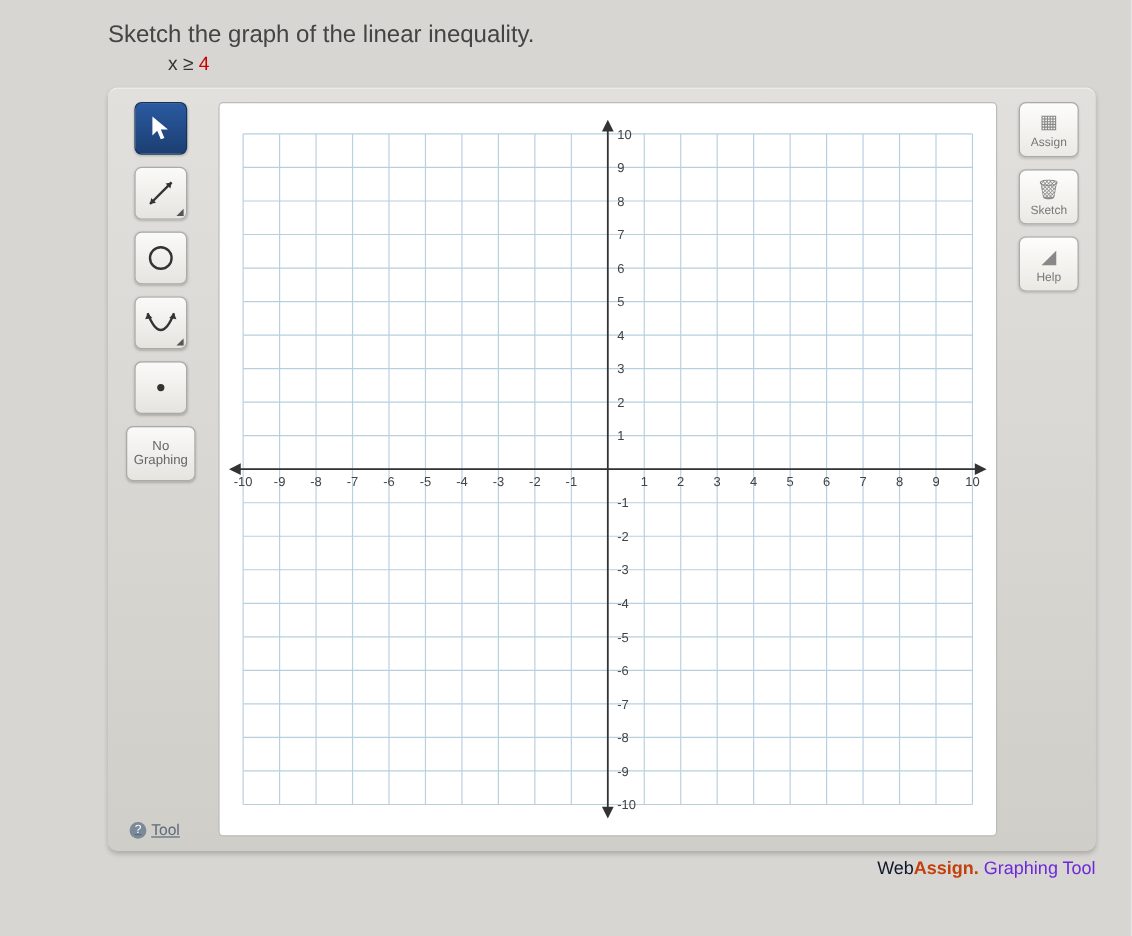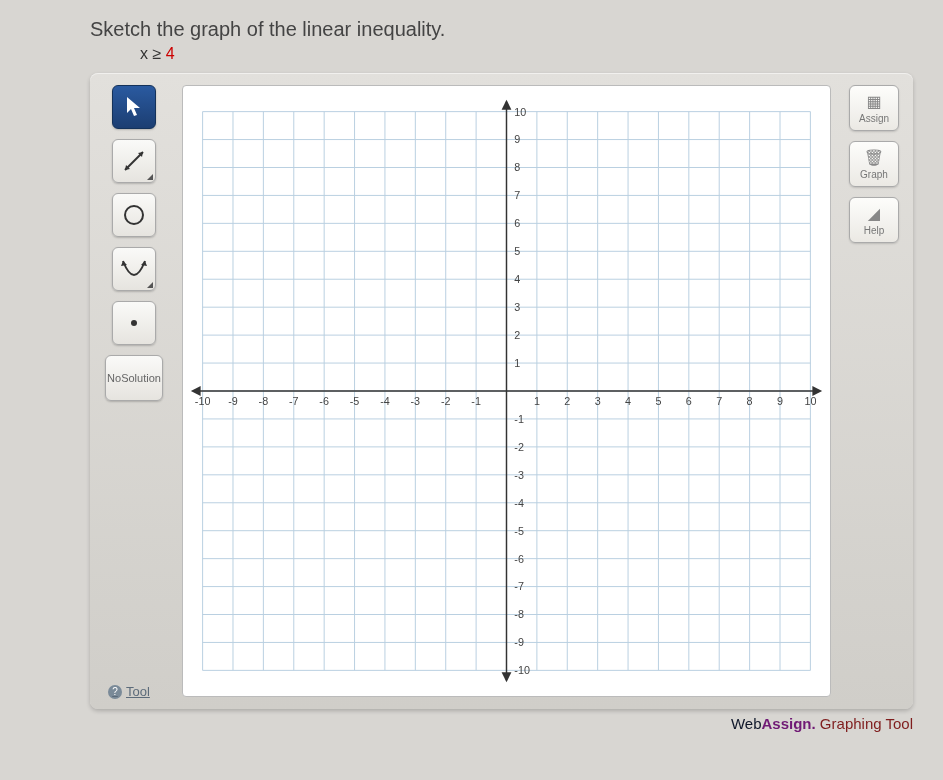--- a/index.html
+++ b/index.html
@@ -56,21 +56,21 @@
   background: linear-gradient(#2a5aa0, #1c3e72);
   border-color: #14325a;
 }
 .tool-btn.nosol {
   height: 44px;
   width: 56px;
   font-size: 11px;
   color: #666;
   line-height: 1.1;
   text-align: center;
-  flex-direction: row;
+  flex-direction: column;
 }
 .corner-mark {
   position: absolute;
   right: 2px;
   bottom: 2px;
   width: 0; height: 0;
   border-left: 6px solid transparent;
   border-bottom: 6px solid #555;
 }
 .tool-btn { position: relative; }
@@ -122,22 +122,22 @@
   width: 14px; height: 14px; border-radius: 50%;
   background: #7a8a98; color: #fff; font-size: 10px;
   display: inline-flex; align-items: center; justify-content: center;
 }
 .footer-brand {
   text-align: right;
   margin-top: 6px;
   font-size: 15px;
 }
 .footer-brand .wa1 { color: #0f172a; font-weight: normal; }
-.footer-brand .wa2 { color: #701a75; font-weight: bold; }
-.footer-brand .wa3 { color: #7f1d1d; }
+.footer-brand .wa2 { color: #c2410c; font-weight: bold; }
+.footer-brand .wa3 { color: #6d28d9; }
 svg.grid { width: 100%; height: 100%; display: block; }
 .gridline { stroke: #b8cfe0; stroke-width: 1; }
 .axis { stroke: #333; stroke-width: 1.5; }
 .ticklabel { font-size: 11px; fill: #444; font-family: Arial; }
 </style>
 </head>
 <body>
 
 <div class="container">
   <div class="prompt">Sketch the graph of the linear inequality.</div>
@@ -173,21 +173,21 @@
         </svg>
         <div class="corner-mark"></div>
       </div>
       <div class="tool-btn">
         <svg width="12" height="12" viewBox="0 0 12 12">
           <circle cx="6" cy="6" r="3" fill="#333"></circle>
         </svg>
       </div>
       <div class="tool-btn nosol">
         <span>No</span>
-        <span>Solution</span>
+        <span>Graphing</span>
       </div>
     </div>
 
     <div class="graph-area">
       <svg class="grid" viewBox="0 0 660 610">
           <line x1="20" y1="590" x2="20" y2="20" class="gridline"></line>
           <line x1="51" y1="590" x2="51" y2="20" class="gridline"></line>
           <line x1="82" y1="590" x2="82" y2="20" class="gridline"></line>
           <line x1="113" y1="590" x2="113" y2="20" class="gridline"></line>
           <line x1="144" y1="590" x2="144" y2="20" class="gridline"></line>
@@ -277,21 +277,21 @@
         </svg>
     </div>
 
     <div class="right-tools">
       <div class="right-btn">
         <span class="glyph">▦</span>
         <span>Assign</span>
       </div>
       <div class="right-btn">
         <span class="glyph">🗑</span>
-        <span>Graph</span>
+        <span>Sketch</span>
       </div>
       <div class="right-btn">
         <span class="glyph">◢</span>
         <span>Help</span>
       </div>
     </div>
 
     <div class="help">
       <span class="help-icon">?</span>
       <span>Tool</span>

